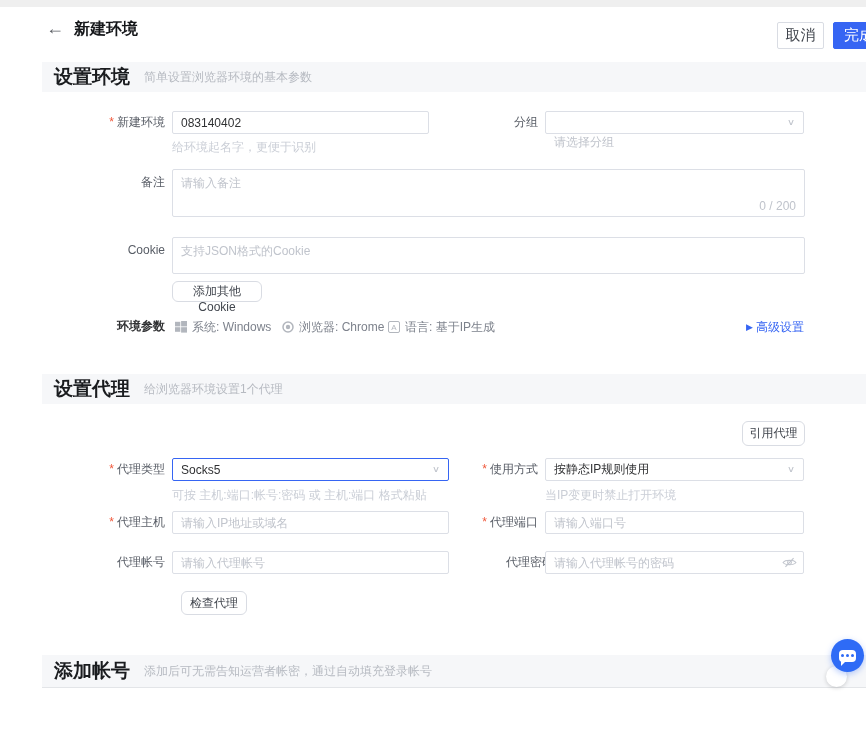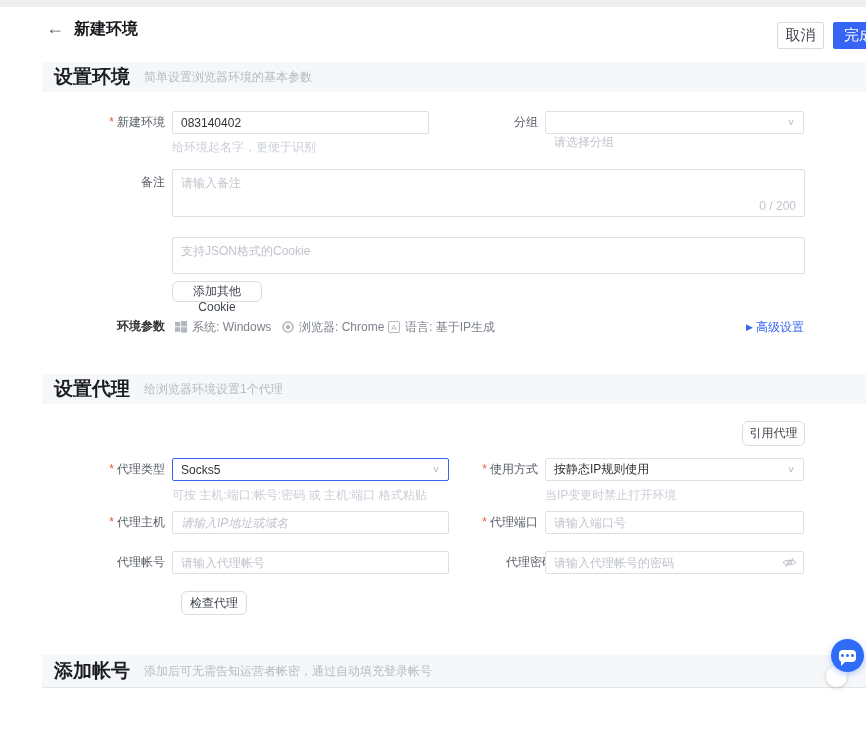--- a/index.html
+++ b/index.html
@@ -94,20 +94,23 @@
   <div class="help" style="left:172px;top:139px">给环境起名字，更便于识别</div>
 
   <div class="lbl" style="left:40px;top:171px;width:125px">
     <span>备注</span>
   </div>
   <div class="ta-wrap" style="left:172px;top:169px;width:633px;height:48px">
     <textarea class="ta" placeholder="请输入备注" style=""></textarea>
     <span class="counter">0 / 200</span>
   </div>
 
+  <div class="lbl" style="left:40px;top:239px;width:125px">
+    <span>Cookie</span>
+  </div>
   <div class="ta-wrap" style="left:172px;top:237px;width:633px;height:37px">
     <textarea class="ta" placeholder="支持JSON格式的Cookie" style=""></textarea>
   </div>
   <button class="ghost-btn" style="left:172px;top:281px;width:90px;height:21px">添加其他Cookie</button>
 
   <div class="lbl strong" style="left:40px;top:316px;width:125px;height:20px;line-height:20px">
     <span>环境参数</span>
   </div>
   <div class="params-item" style="left:175px">
     <svg width="12" height="12" viewBox="0 0 12 12">
@@ -156,21 +159,21 @@
   <div class="sel" style="left:545px;top:458px;width:259px">
     <span class="sel-txt">按静态IP规则使用</span>
     <span class="chev">∨</span>
   </div>
   <div class="help" style="left:172px;top:487px">可按 主机:端口:帐号:密码 或 主机:端口 格式粘贴</div>
   <div class="help" style="left:545px;top:487px">当IP变更时禁止打开环境</div>
 
   <div class="lbl" style="left:40px;top:511px;width:125px">
     <span class="req">*</span><span>代理主机</span>
   </div>
-  <input class="ipt" style="left: 172px; top: 511px; width: 277px; font-style: italic;" placeholder="请输入IP地址或域名">
+  <input class="ipt" style="left: 172px; top: 511px; width: 277px;" placeholder="请输入IP地址或域名">
   <div class="lbl" style="left:440px;top:511px;width:98px">
     <span class="req">*</span><span>代理端口</span>
   </div>
   <input class="ipt" style="left: 545px; top: 511px; width: 259px;" placeholder="请输入端口号">
 
   <div class="lbl" style="left:40px;top:551px;width:125px">
     <span>代理帐号</span>
   </div>
   <input class="ipt" style="left: 172px; top: 551px; width: 277px;" placeholder="请输入代理帐号">
   <div class="lbl" style="left:456px;top:551px;width:98px">

